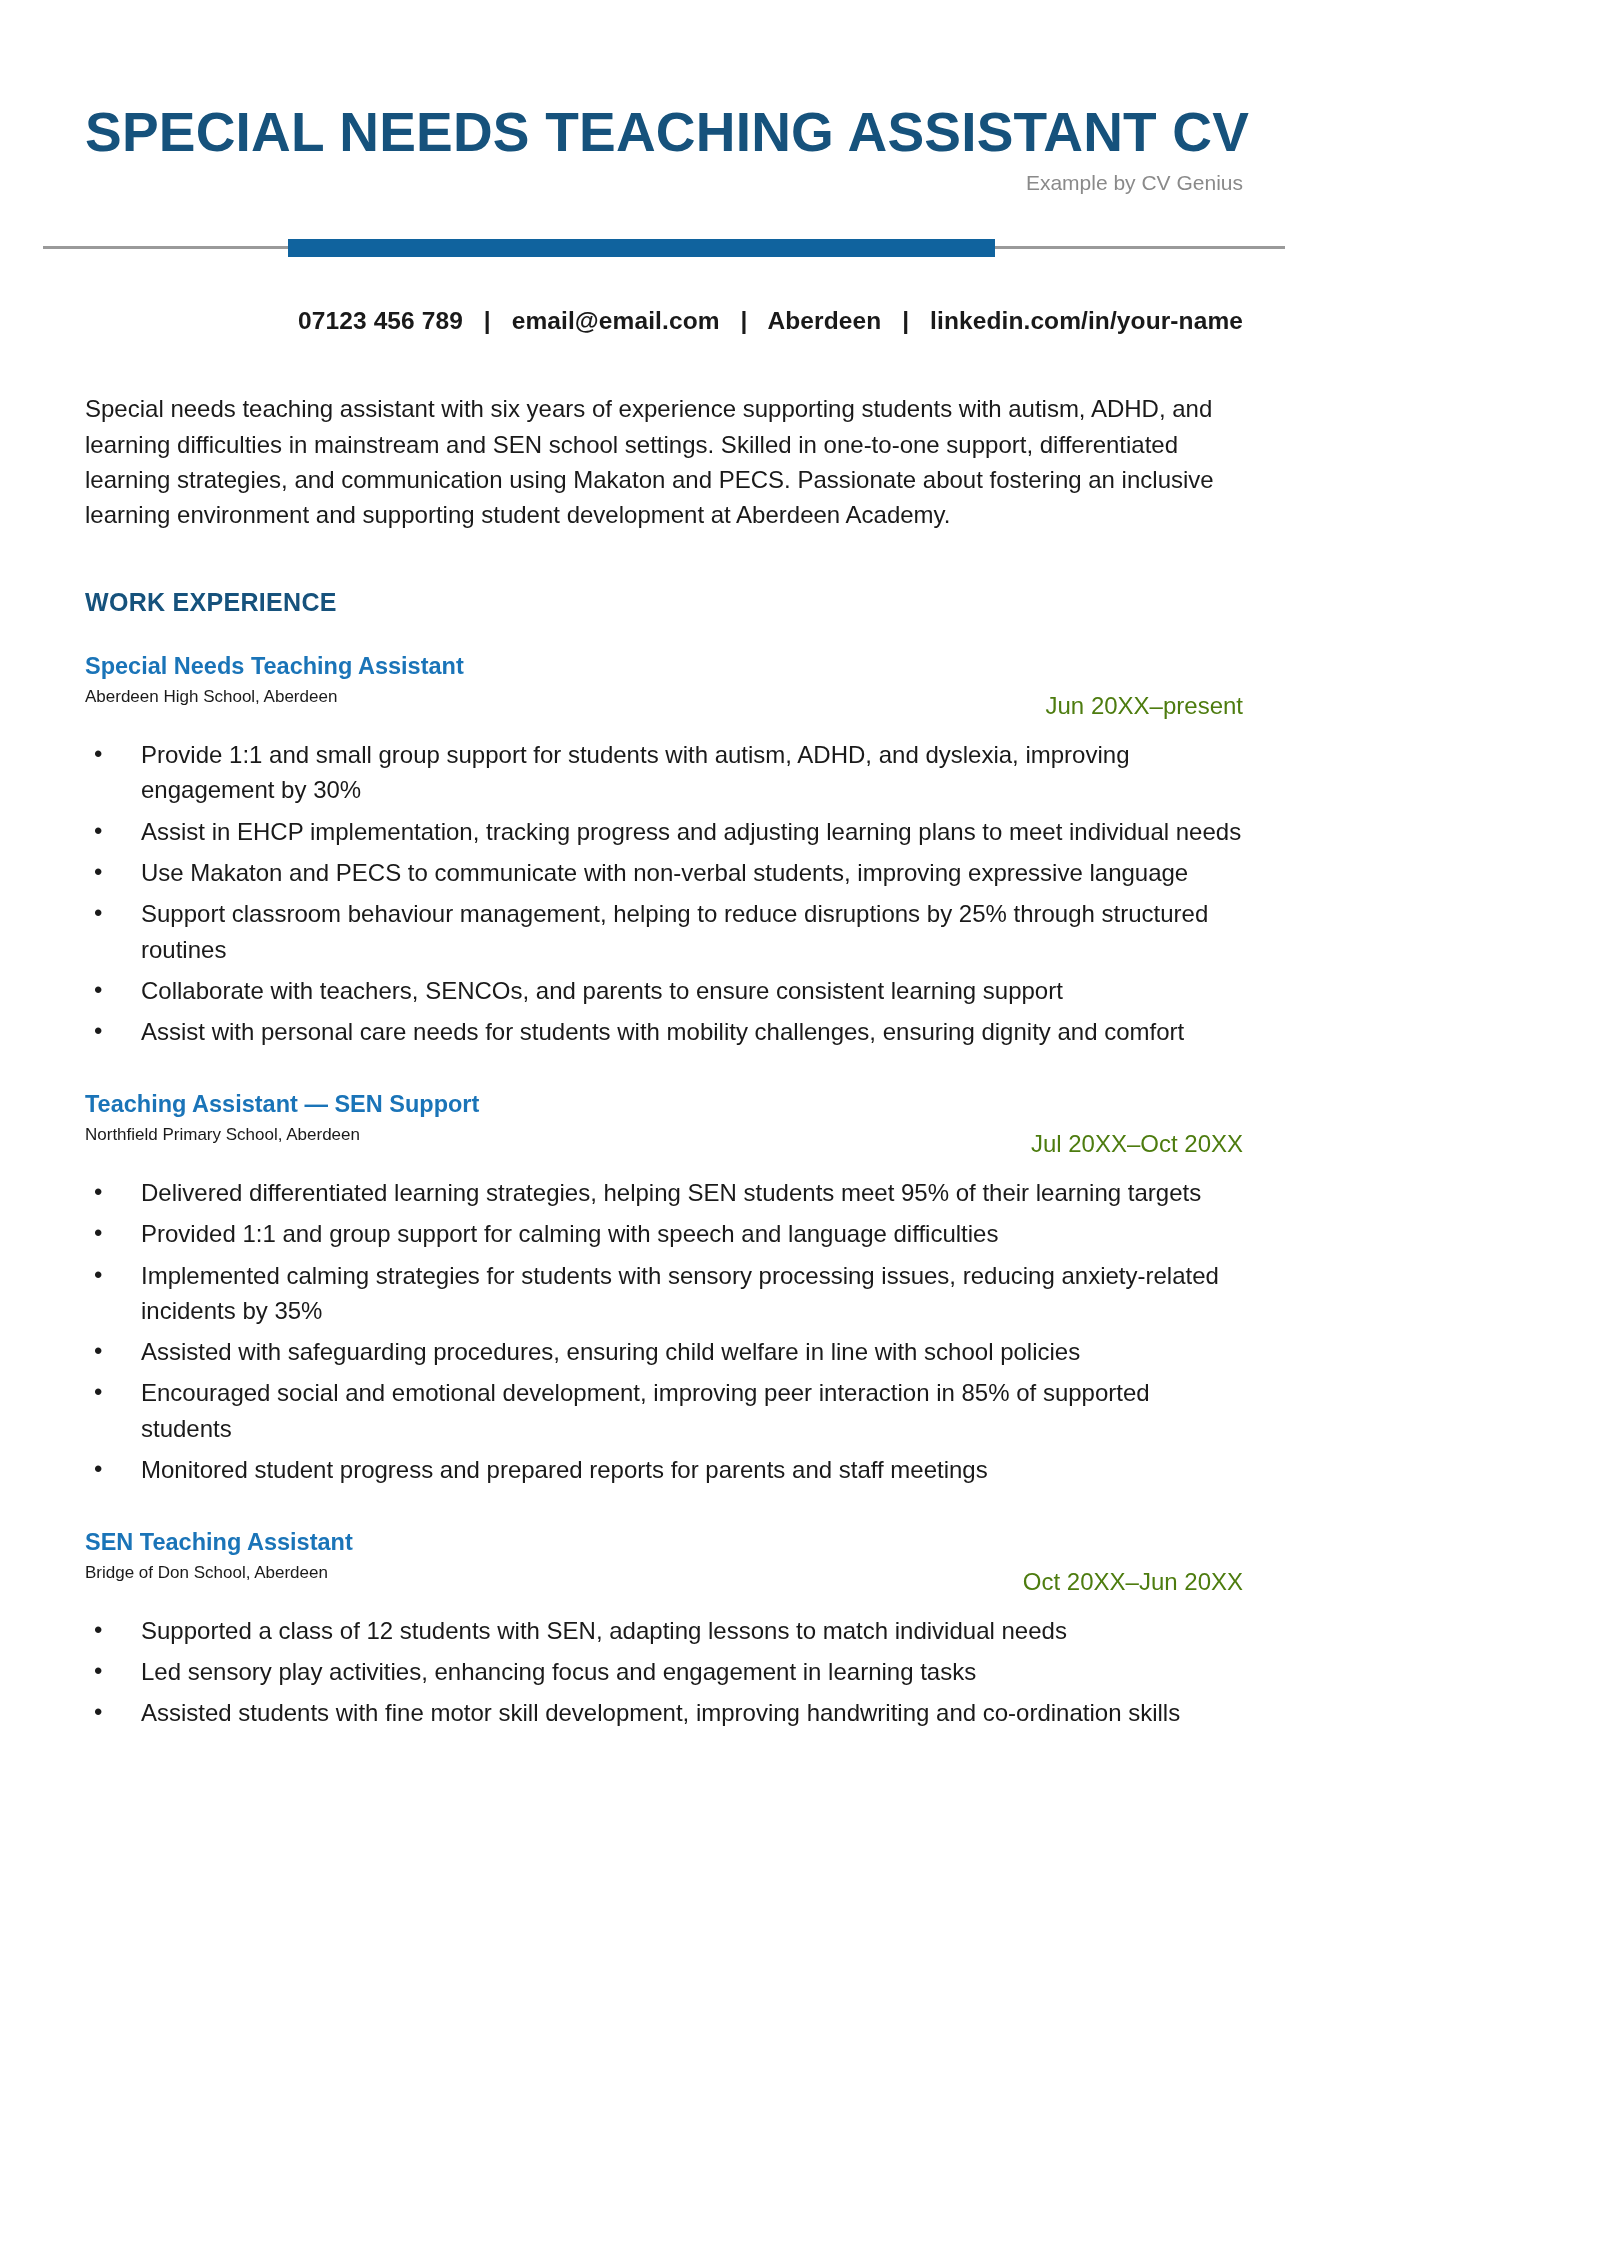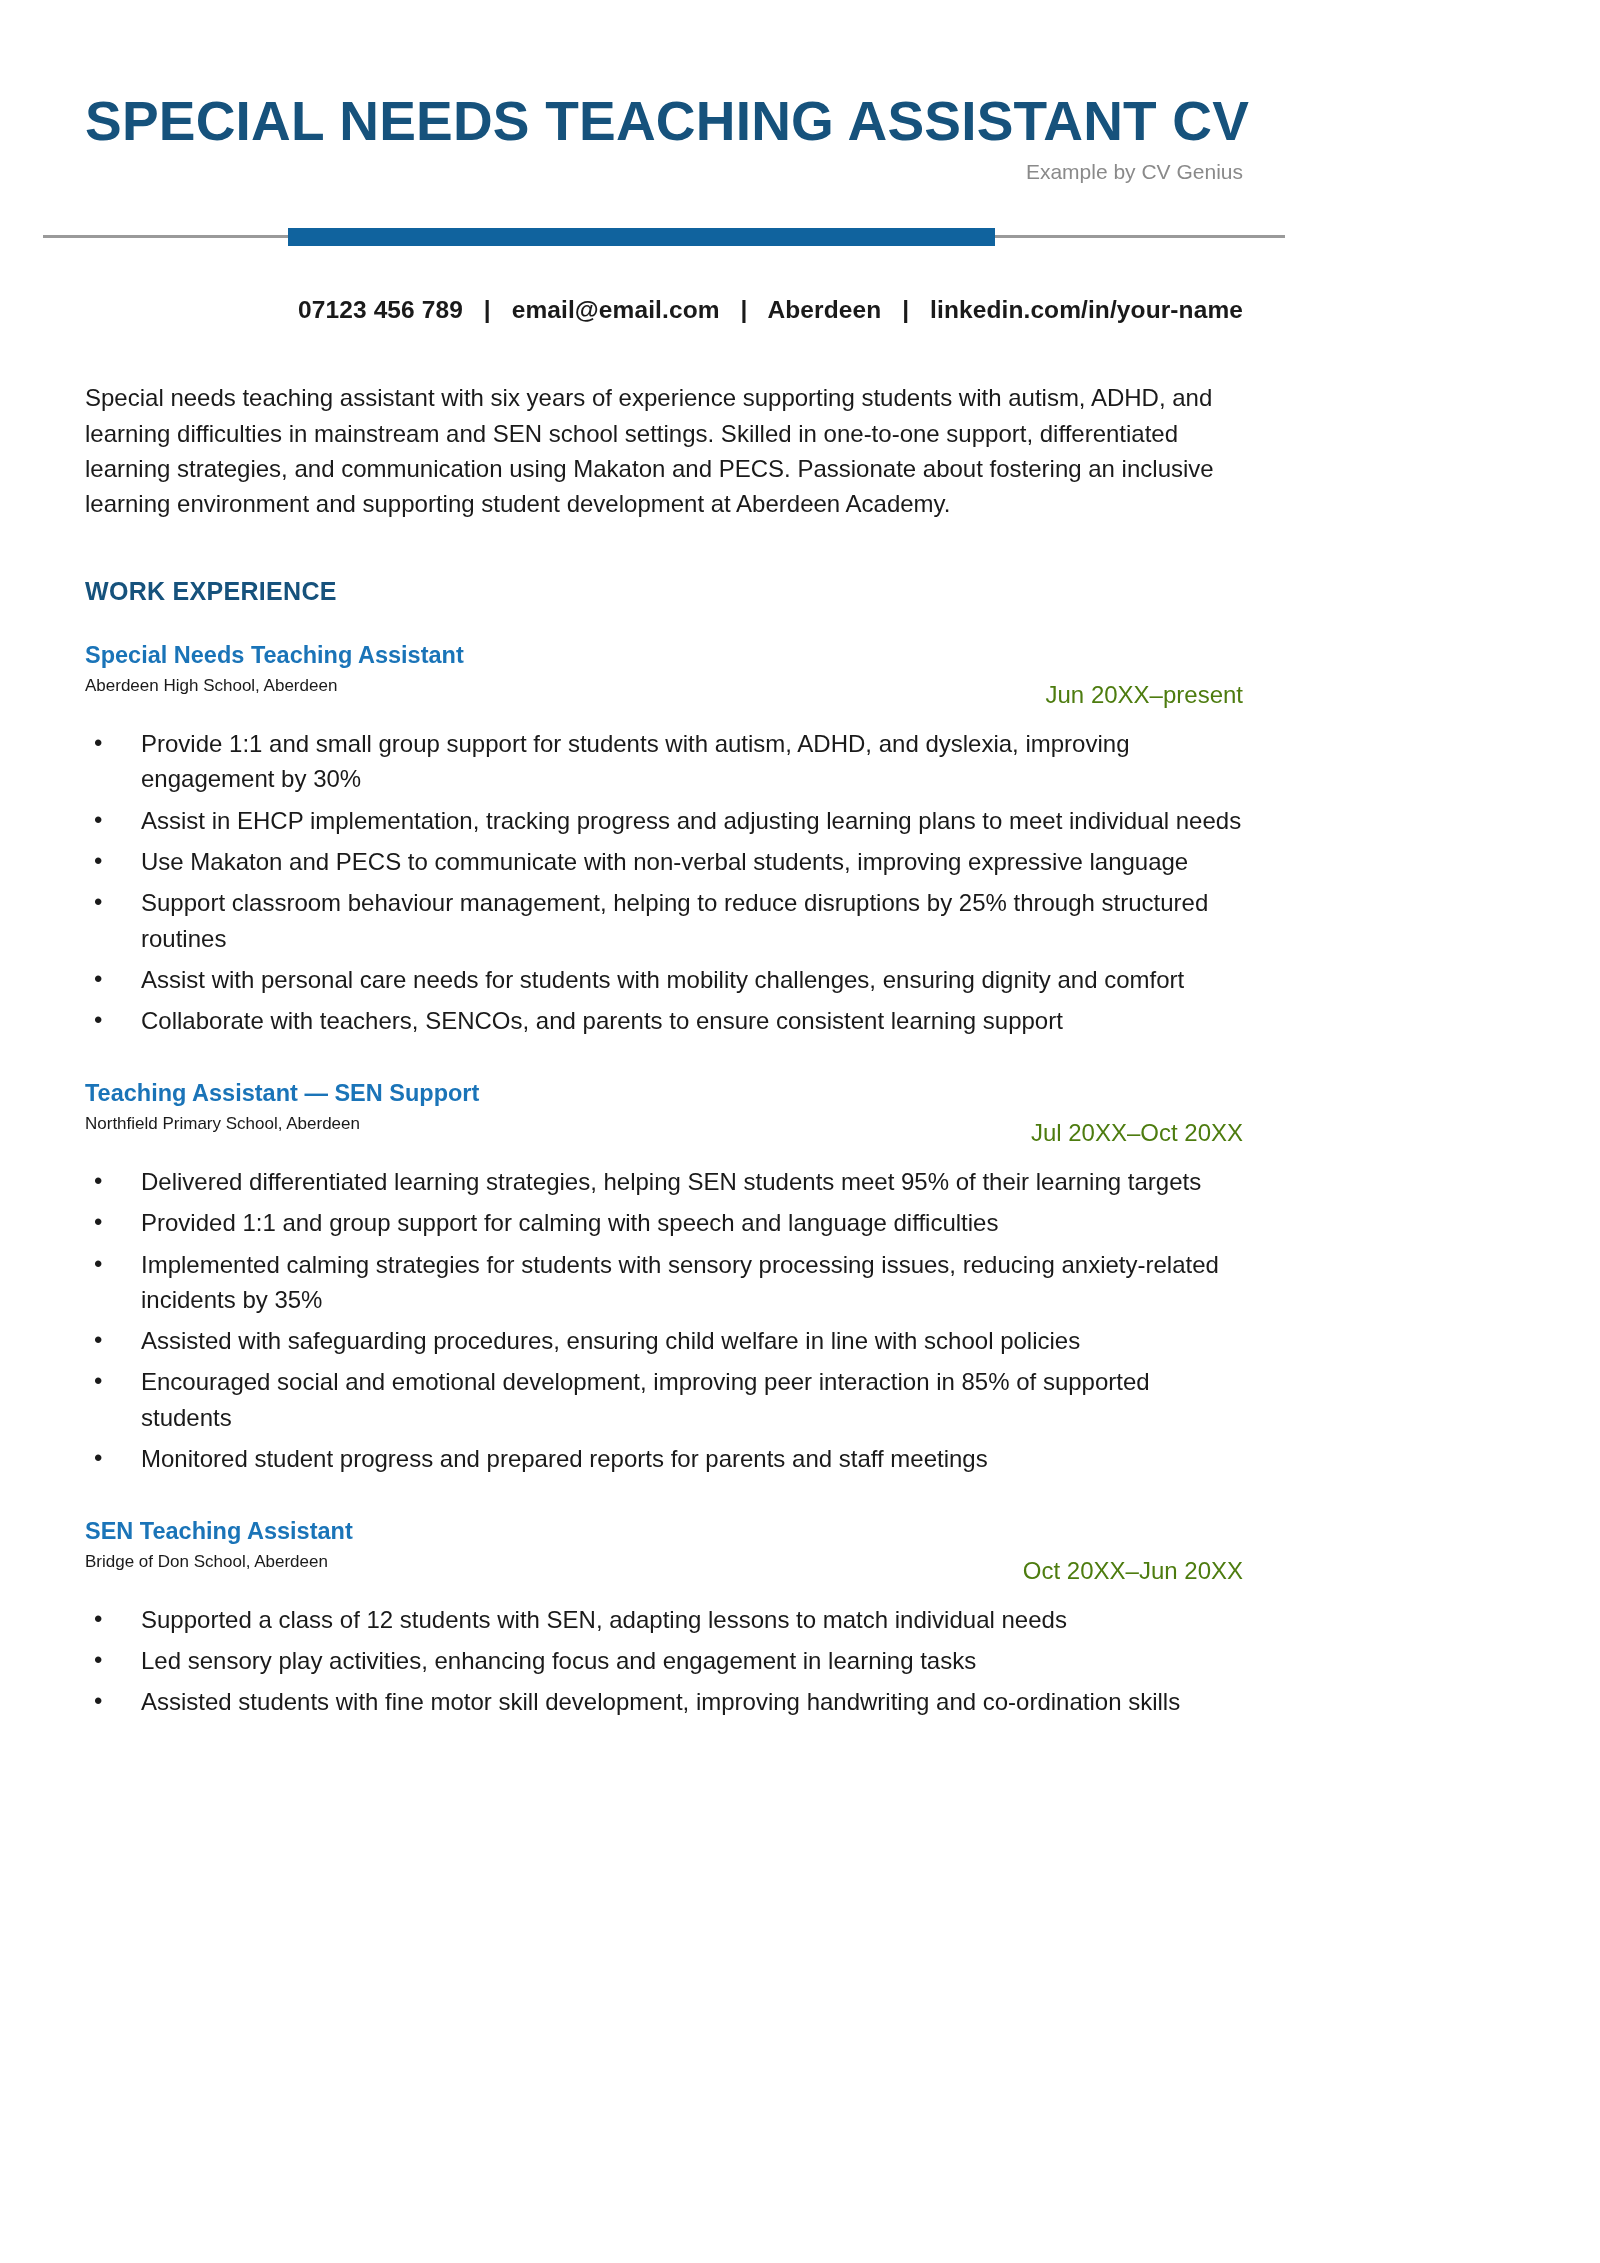--- a/index.html
+++ b/index.html
@@ -13,21 +13,21 @@
     min-height: 2263px;
     font-family: "Liberation Sans", sans-serif;
     color: #000000;
     -webkit-font-smoothing: antialiased;
   }
   .page {
     position: relative;
     width: 1328px;
     min-height: 2263px;
     box-sizing: border-box;
-    padding: 0 85px;
+    padding: 11px 85px;
     background: #ffffff;
   }
 
   
   .header {
     padding-top: 92px;
     text-align: center;
   }
   .cv-title {
     font-size: 55px;
@@ -190,22 +190,22 @@
     <h2 class="section-title">WORK EXPERIENCE</h2>
     <div id="jobs-container">
         <div class="job">
           <div class="job-title">Special Needs Teaching Assistant</div>
           <div class="job-meta"><span class="job-company">Aberdeen High School, Aberdeen</span><span class="job-dates">Jun 20XX–present</span></div>
           <ul class="bullets">
             <li>Provide 1:1 and small group support for students with autism, ADHD, and dyslexia, improving engagement by 30%</li>
             <li>Assist in EHCP implementation, tracking progress and adjusting learning plans to meet individual needs</li>
             <li>Use Makaton and PECS to communicate with non-verbal students, improving expressive language</li>
             <li>Support classroom behaviour management, helping to reduce disruptions by 25% through structured routines</li>
+            <li>Collaborate with teachers, SENCOs, and parents to ensure consistent learning support</li>
             <li>Assist with personal care needs for students with mobility challenges, ensuring dignity and comfort</li>
-            <li>Collaborate with teachers, SENCOs, and parents to ensure consistent learning support</li>
           </ul>
         </div>
         <div class="job">
           <div class="job-title">Teaching Assistant — SEN Support</div>
           <div class="job-meta"><span class="job-company">Northfield Primary School, Aberdeen</span><span class="job-dates">Jul 20XX–Oct 20XX</span></div>
           <ul class="bullets">
             <li>Delivered differentiated learning strategies, helping SEN students meet 95% of their learning targets</li>
             <li>Provided 1:1 and group support for calming with speech and language difficulties</li>
             <li>Implemented calming strategies for students with sensory processing issues, reducing anxiety-related incidents by 35%</li>
             <li>Assisted with safeguarding procedures, ensuring child welfare in line with school policies</li>

